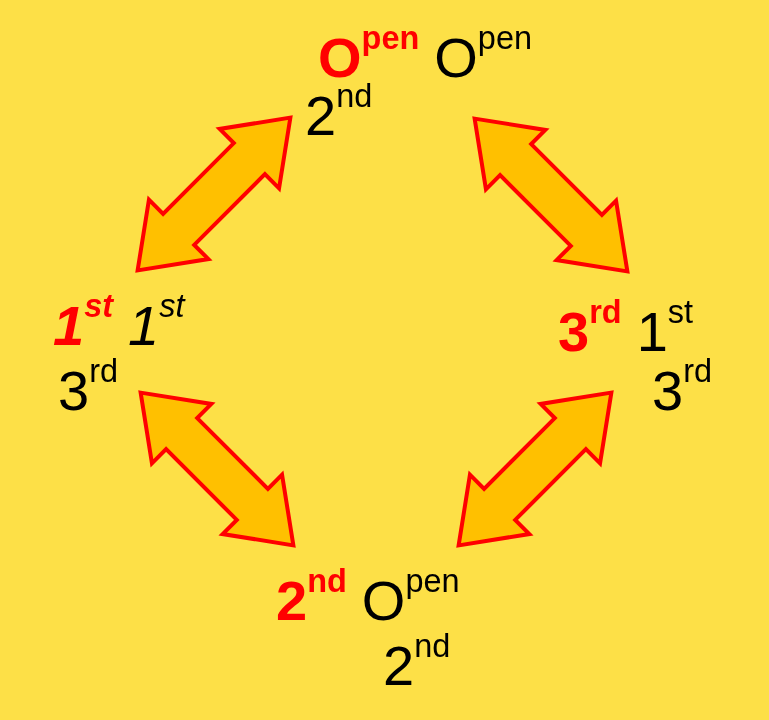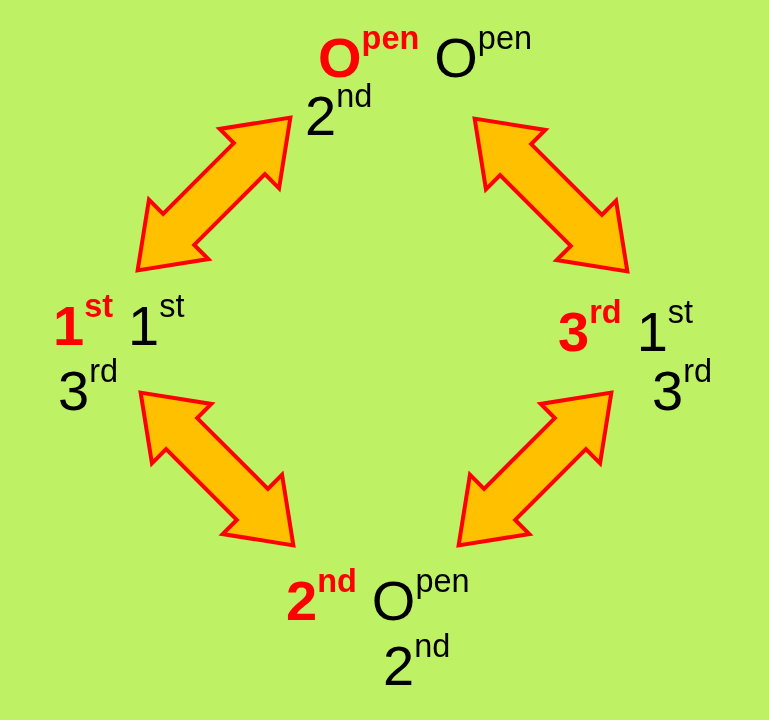--- a/index.html
+++ b/index.html
@@ -1,20 +1,20 @@
 <!DOCTYPE html>
 <html style="--accent-red: #FF0000; --text-black: #000000; --arrow-fill: #FFC000; --arrow-stroke: #FF0000;"><head>
 <meta charset="utf-8">
 <style>
   html, body { margin: 0; padding: 0; background: #ffffff; }
   .stage {
     position: relative;
     width: 769px;
     height: 720px;
-    background: #bef264;
+    background: #fde047;
     font-family: "Liberation Sans", sans-serif;
     overflow: hidden;
   }
   .lbl {
     position: absolute;
     font-size: 56px;
     line-height: 1;
     white-space: nowrap;
     color: var(--text-black, #000);
   }
@@ -61,34 +61,34 @@
     <path transform="rotate(-45)" d="M -108 0 L -50 -42 L -50 -22 L 50 -22 L 50 -42 L 108 0 L 50 42 L 50 22 L -50 22 L -50 42 Z"></path>
   </svg>
 
   <div class="lbl" style="left:318px; top:30px;">
     <span class="hl"><span>O</span><sup>pen</sup></span><span class="blk"><span>O</span><sup>pen</sup></span>
   </div>
   <div class="lbl" style="left:305px; top:88px;">
     <span>2</span><sup>nd</sup>
   </div>
 
-  <div class="lbl" style="left:53px; top:298px;">
+  <div class="lbl" style="left:53px; top:298px;font-style:italic;">
     <span class="hl"><span>1</span><sup>st</sup></span><span class="blk"><span>1</span><sup>st</sup></span>
   </div>
   <div class="lbl" style="left:58px; top:363px;">
     <span>3</span><sup>rd</sup>
   </div>
 
   <div class="lbl" style="left:558px; top:304px;">
     <span class="hl"><span>3</span><sup>rd</sup></span><span class="blk"><span>1</span><sup>st</sup></span>
   </div>
   <div class="lbl" style="left:652px; top:363px;">
     <span>3</span><sup>rd</sup>
   </div>
 
-  <div class="lbl" style="left:286px; top:573px;text-align:center;">
+  <div class="lbl" style="left:276px; top:573px;text-align:center;">
     <span class="hl"><span>2</span><sup>nd</sup></span><span class="blk"><span>O</span><sup>pen</sup></span>
   </div>
   <div class="lbl" style="left:383px; top:638px;">
     <span>2</span><sup>nd</sup>
   </div>
 
 </div>
 
 </body></html>

